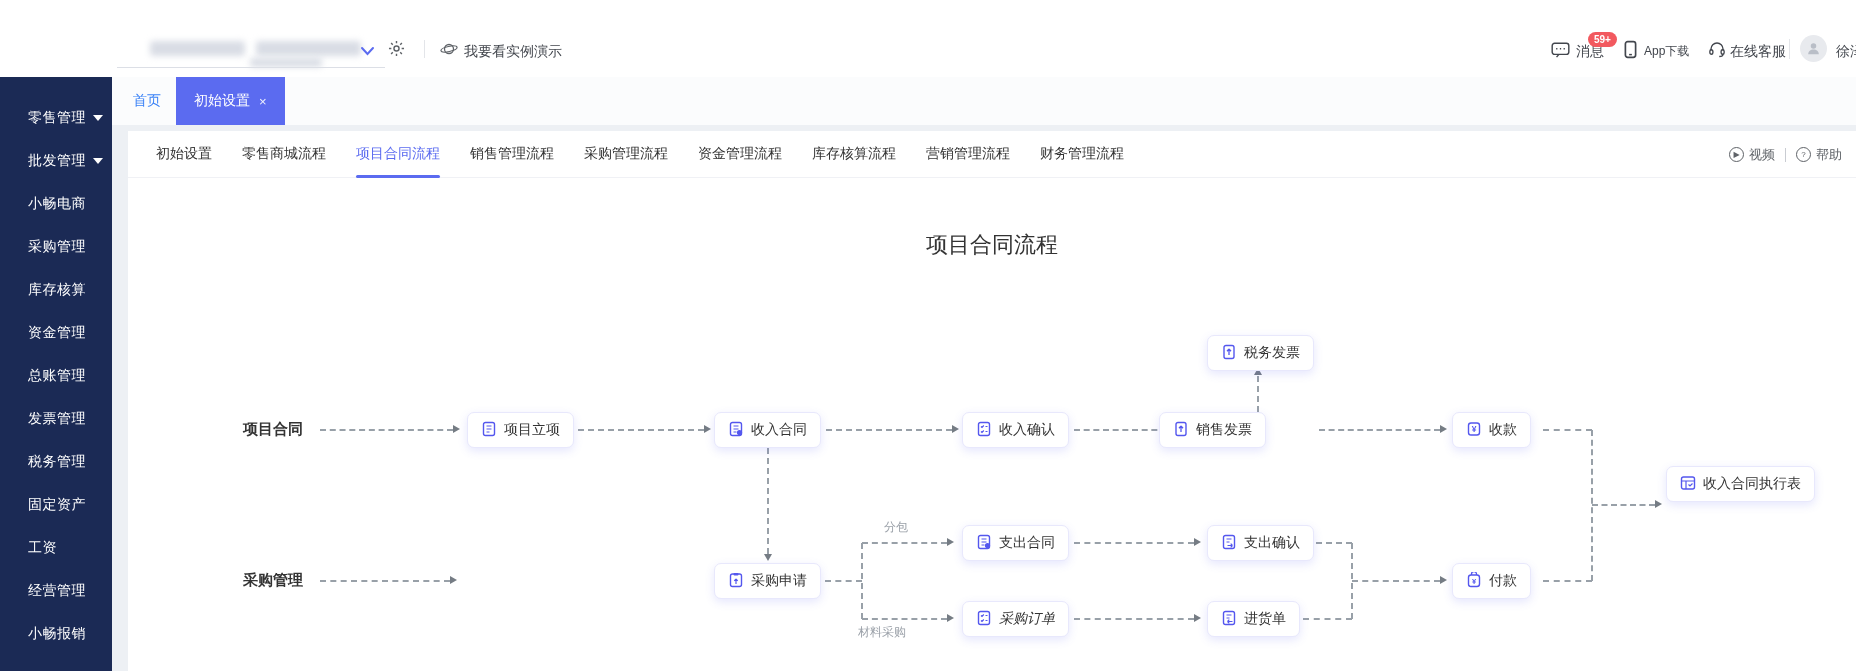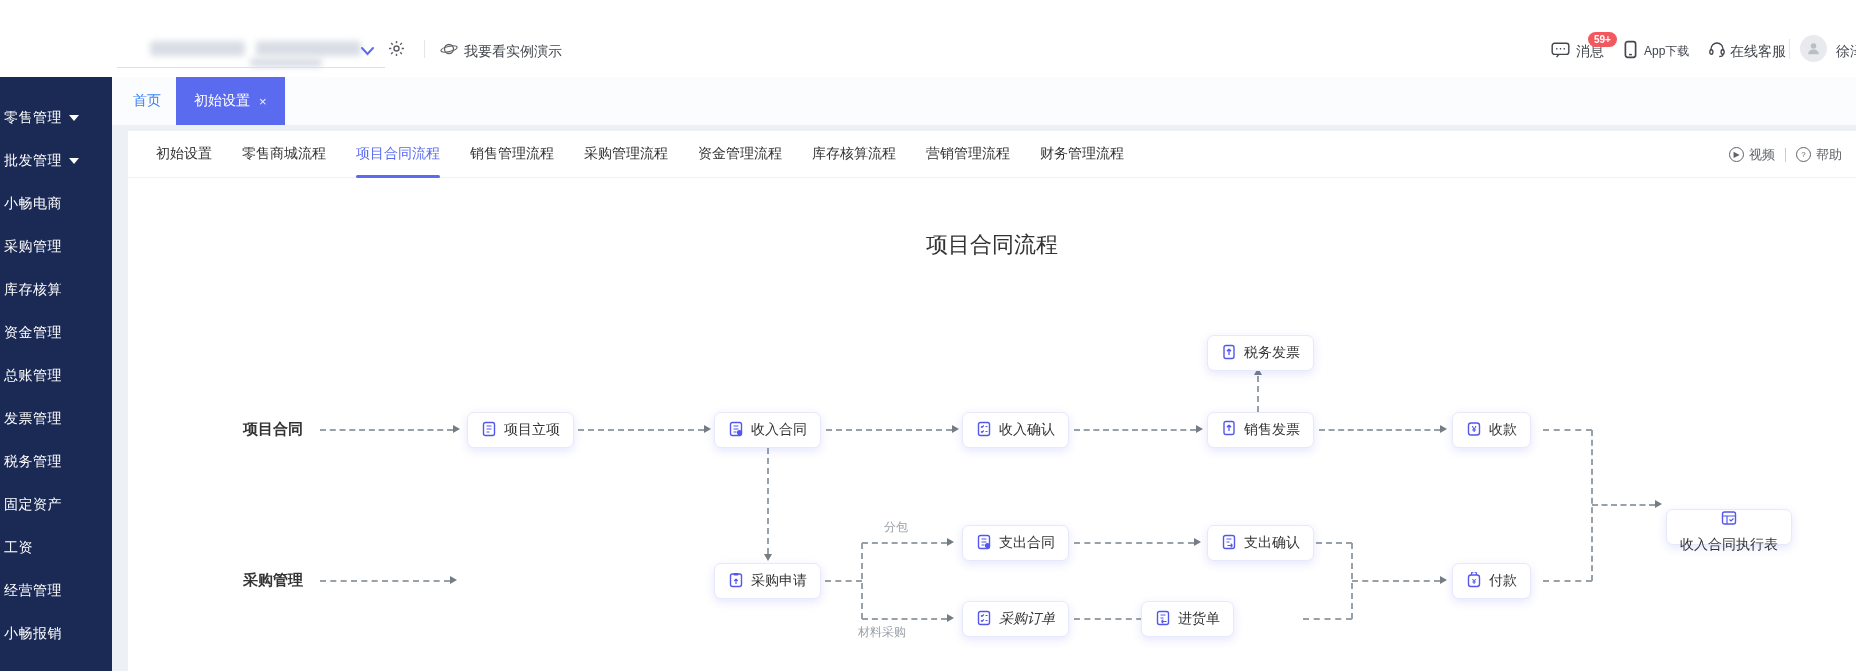--- a/index.html
+++ b/index.html
@@ -22,21 +22,21 @@
 
   
   .strip { position:absolute; left:112px; top:77px; right:0; height:48px; background:#fbfcfd; }
   .wtab-home { position:absolute; left:118px; top:77px; width:58px; height:48px; display:flex; align-items:center; justify-content:center; font-size:14px; color:#3b82f6; cursor:pointer; }
   .wtab-active { position:absolute; left:176px; top:77px; height:48px; background:#5b6bf0; color:#fff; font-size:14px; display:flex; align-items:center; gap:9px; padding:0 18px; cursor:pointer; }
   .wtab-close { font-size:13px; opacity:.9; cursor:pointer; }
 
   
   .sidebar { position:absolute; left:0; top:77px; width:112px; bottom:0; background:#1b2a55; }
   .side-items { position:absolute; left:0; top:19px; width:112px; }
-  .side-item { height:43px; display:flex; align-items:center; padding-left:4px; color:#fff; font-size:14px; letter-spacing:.5px; cursor:pointer; }
+  .side-item { height:43px; display:flex; align-items:center; padding-left:28px; color:#fff; font-size:14px; letter-spacing:.5px; cursor:pointer; }
   .caret { width:0; height:0; border-left:5px solid transparent; border-right:5px solid transparent; border-top:6px solid #fff; margin-left:7px; }
 
   
   .gutter { position:absolute; left:112px; top:125px; right:0; bottom:0; background:#edf0f4; }
   .card { position:absolute; left:128px; top:131px; right:0; bottom:0; background:#fff; }
 
   
   .tabrow { position:absolute; left:128px; top:131px; right:0; height:47px; border-bottom:1px solid #f0f1f5; display:flex; align-items:center; padding-left:28px; gap:30px; background:#fff; }
   .tab { position:relative; font-size:14px; color:#333; height:47px; display:flex; align-items:center; cursor:pointer; white-space:nowrap; }
   .tab.active { color:#5b6bf0; }
@@ -261,21 +261,21 @@
         </svg></span>
     <span>收入合同</span>
   </div>
   <div class="node" style="left:962px;top:412px;">
     <span><svg width="16" height="16" viewBox="0 0 16 16">
           <rect x="2.5" y="1.5" width="11" height="13" rx="2" fill="#fff" stroke="#5457ee" stroke-width="1.4"></rect>
           <path d="M5 5.5l1 1 1.8-2M5 10.5l1 1 1.8-2M9.5 5.5h2M9.5 10.5h2" stroke="#5457ee" stroke-width="1.2" fill="none"></path>
         </svg></span>
     <span>收入确认</span>
   </div>
-  <div class="node" style="left:1207px;top:412px;font-family:Liberation Serif, serif;">
+  <div class="node" style="left:1159px;top:412px;">
     <span><svg width="16" height="16" viewBox="0 0 16 16">
           <rect x="3" y="1.5" width="10" height="13" rx="2" fill="#fff" stroke="#5457ee" stroke-width="1.4"></rect>
           <path d="M8 11V5M8 5L6 7.2M8 5l2 2.2" stroke="#5457ee" stroke-width="1.3" fill="none"></path>
         </svg></span>
     <span>销售发票</span>
   </div>
   <div class="node" style="left:1207px;top:335px;">
     <span><svg width="16" height="16" viewBox="0 0 16 16">
           <rect x="3" y="1.5" width="10" height="13" rx="2" fill="#fff" stroke="#5457ee" stroke-width="1.4"></rect>
           <path d="M8 11V5M8 5L6 7.2M8 5l2 2.2" stroke="#5457ee" stroke-width="1.3" fill="none"></path>
@@ -313,37 +313,37 @@
         </svg></span>
     <span>支出确认</span>
   </div>
   <div class="node" style="left:962px;top:601px;font-style:italic;">
     <span><svg width="16" height="16" viewBox="0 0 16 16">
           <rect x="2.5" y="1.5" width="11" height="13" rx="2" fill="#fff" stroke="#5457ee" stroke-width="1.4"></rect>
           <path d="M5 5.5l1 1 1.8-2M5 10.5l1 1 1.8-2M9.5 5.5h2M9.5 10.5h2" stroke="#5457ee" stroke-width="1.2" fill="none"></path>
         </svg></span>
     <span>采购订单</span>
   </div>
-  <div class="node" style="left:1141px;top:601px;justify-content:flex-end;">
+  <div class="node" style="left:1207px;top:601px;justify-content:flex-end;">
     <span><svg width="16" height="16" viewBox="0 0 16 16">
           <rect x="2.5" y="1.5" width="11" height="13" rx="2" fill="#fff" stroke="#5457ee" stroke-width="1.4"></rect>
           <path d="M5.5 5h5M5.5 8h3" stroke="#5457ee" stroke-width="1.2"></path>
           <path d="M11.5 11.5h-5M6.5 11.5l1.8-1.8M6.5 11.5l1.8 1.8" stroke="#5457ee" stroke-width="1.2" fill="none"></path>
         </svg></span>
     <span>进货单</span>
   </div>
   <div class="node" style="left:1452px;top:563px;">
     <span><svg width="16" height="16" viewBox="0 0 16 16">
           <rect x="2.5" y="3" width="11" height="11.5" rx="2.5" fill="#fff" stroke="#5457ee" stroke-width="1.4"></rect>
           <path d="M5.5 3V2a2.5 2.5 0 0 1 5 0v1" fill="none" stroke="#5457ee" stroke-width="1.3"></path>
           <text x="8" y="12" font-size="7.5" text-anchor="middle" fill="#5457ee" font-weight="bold">¥</text>
         </svg></span>
     <span>付款</span>
   </div>
-  <div class="node" style="left:1666px;top:509px;flex-direction:column;">
+  <div class="node" style="left:1666px;top:466px;">
     <span><svg width="16" height="16" viewBox="0 0 16 16">
           <rect x="1.5" y="2" width="13" height="12" rx="2" fill="#fff" stroke="#5457ee" stroke-width="1.4"></rect>
           <path d="M1.5 6h13M6 6v8" stroke="#5457ee" stroke-width="1.2"></path>
           <path d="M8.5 9.5l1.5 1.5 2.5-2.5" stroke="#5457ee" stroke-width="1.2" fill="none"></path>
         </svg></span>
     <span>收入合同执行表</span>
   </div>
 
 </div>
 

